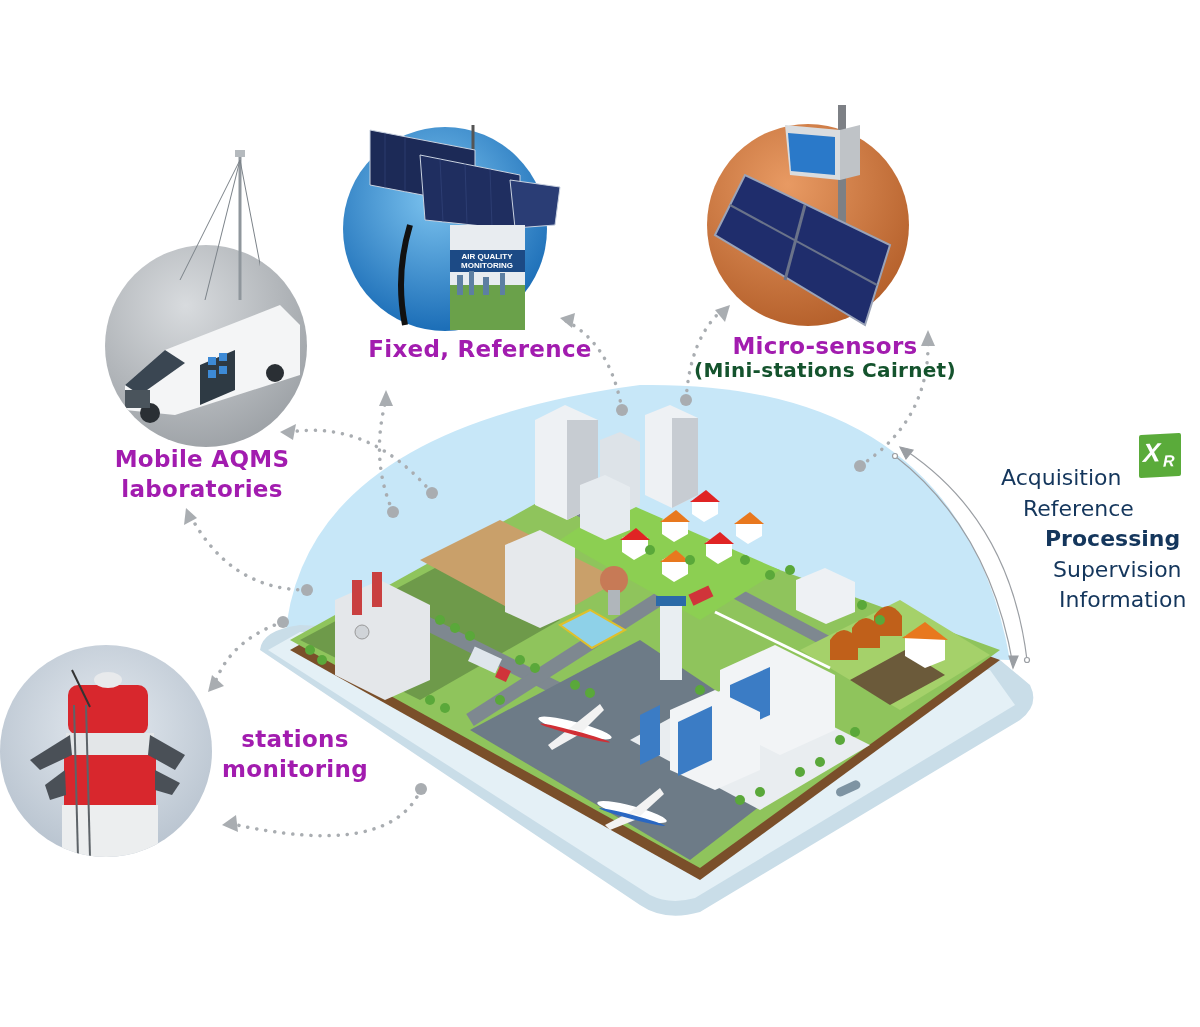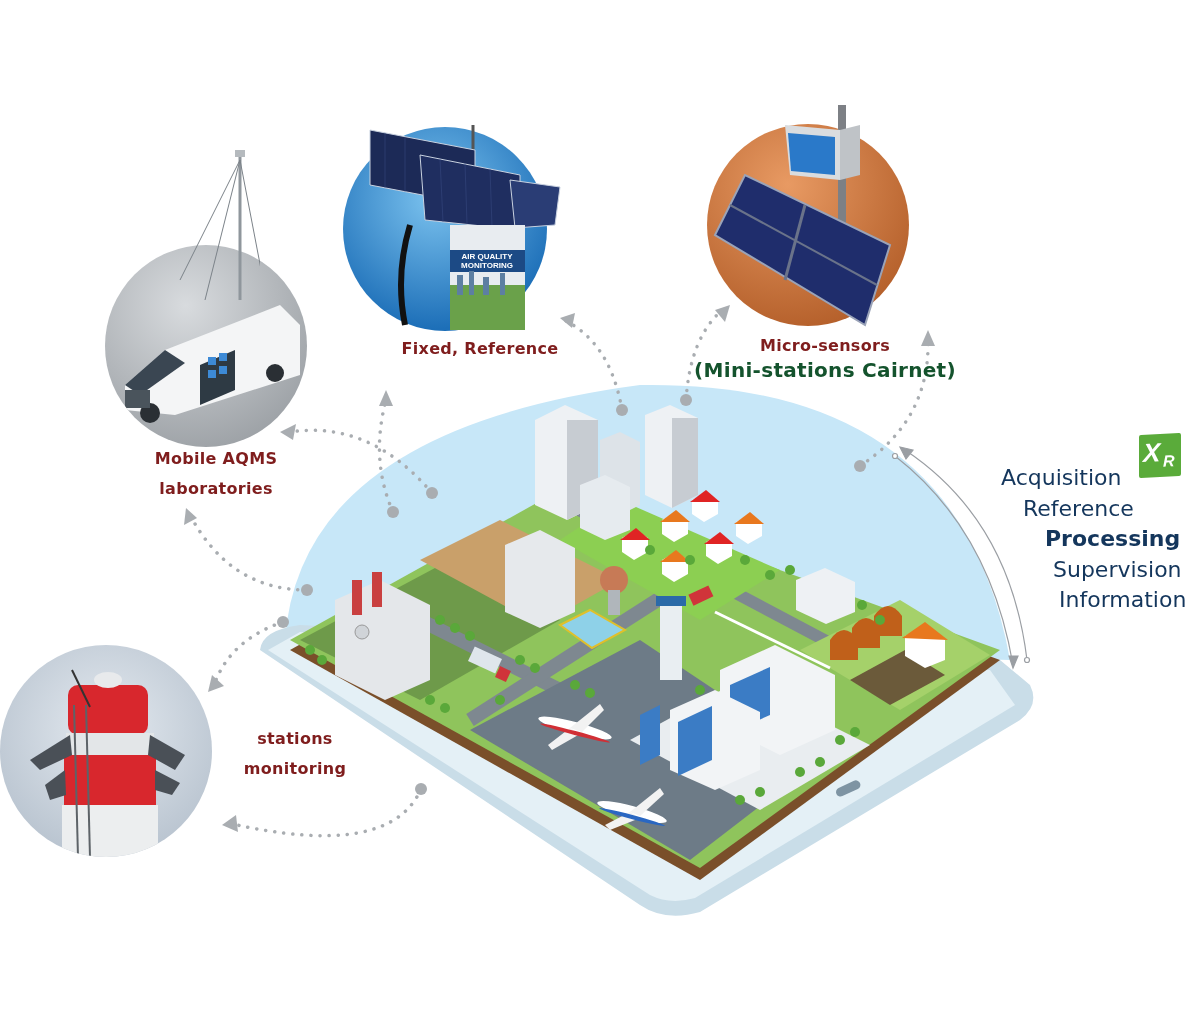--- a/index.html
+++ b/index.html
@@ -1,19 +1,19 @@
 <!DOCTYPE html>
 <html><head>
 <meta charset="utf-8">
 <style>
   * { box-sizing: border-box; margin: 0; padding: 0; }
   html, body { width: 1200px; height: 1027px; background: #ffffff; overflow: hidden; }
   body { position: relative; font-family: "DejaVu Sans", "Liberation Sans", sans-serif; color: #13355b; }
   .abs { position: absolute; }
-  .label { position: absolute; text-align: center; font-weight: bold; color: #7f1d1d; font-size: 16px; line-height: 30px; letter-spacing: 0.3px; }
+  .label { position: absolute; text-align: center; font-weight: bold; color: #a21caf; font-size: 23px; line-height: 30px; letter-spacing: 0.3px; }
   .label.sub { font-weight: bold; font-size: 20px; line-height: 20px; color: #14532d; }
   .steps { position: absolute; font-size: 22px; line-height: 30.5px; color: #14365c; font-weight: normal; }
   .steps div { white-space: nowrap; }
   .circle { position: absolute; border-radius: 50%; overflow: hidden; }
   svg { display: block; }
 </style>
 </head>
 <body>
 
 <svg class="abs" style="left:0;top:0" width="1200" height="1027">
@@ -210,21 +210,21 @@
   </svg>
 </div>
 
 <svg class="abs" style="left:140px;top:150px" width="120" height="160">
   <line x1="100" y1="5" x2="100" y2="150" stroke="#8f969c" stroke-width="3"></line>
   <line x1="100" y1="10" x2="40" y2="130" stroke="#7b8288" stroke-width="1"></line>
   <line x1="100" y1="10" x2="65" y2="150" stroke="#7b8288" stroke-width="1"></line>
   <line x1="100" y1="10" x2="125" y2="140" stroke="#7b8288" stroke-width="1"></line>
   <rect x="95" y="0" width="10" height="7" fill="#b5babe"></rect>
 </svg>
-<div class="label" style="left:106px;top:444px;width:220px;">
+<div class="label" style="left:92px;top:444px;width:220px;">
   <div>Mobile AQMS</div>
   <div>laboratories</div>
 </div>
 
 <div class="circle" style="left:343px;top:127px;width:204px;height:204px;background:radial-gradient(circle at 45% 35%, #7cc3ef, #1d6fb8 75%);"></div>
 <svg class="abs" style="left:365px;top:125px" width="200" height="210">
   <line x1="108" y1="0" x2="108" y2="70" stroke="#555" stroke-width="3"></line>
   <polygon points="5,5 110,25 110,80 5,60" fill="#1c2a57" stroke="#c9d2e0" stroke-width="1"></polygon>
   <polygon points="55,30 155,50 155,105 60,95" fill="#1f2e60" stroke="#c9d2e0" stroke-width="1"></polygon>
   <polygon points="145,55 195,62 190,100 150,103" fill="#2a3d75" stroke="#c9d2e0" stroke-width="1"></polygon>

